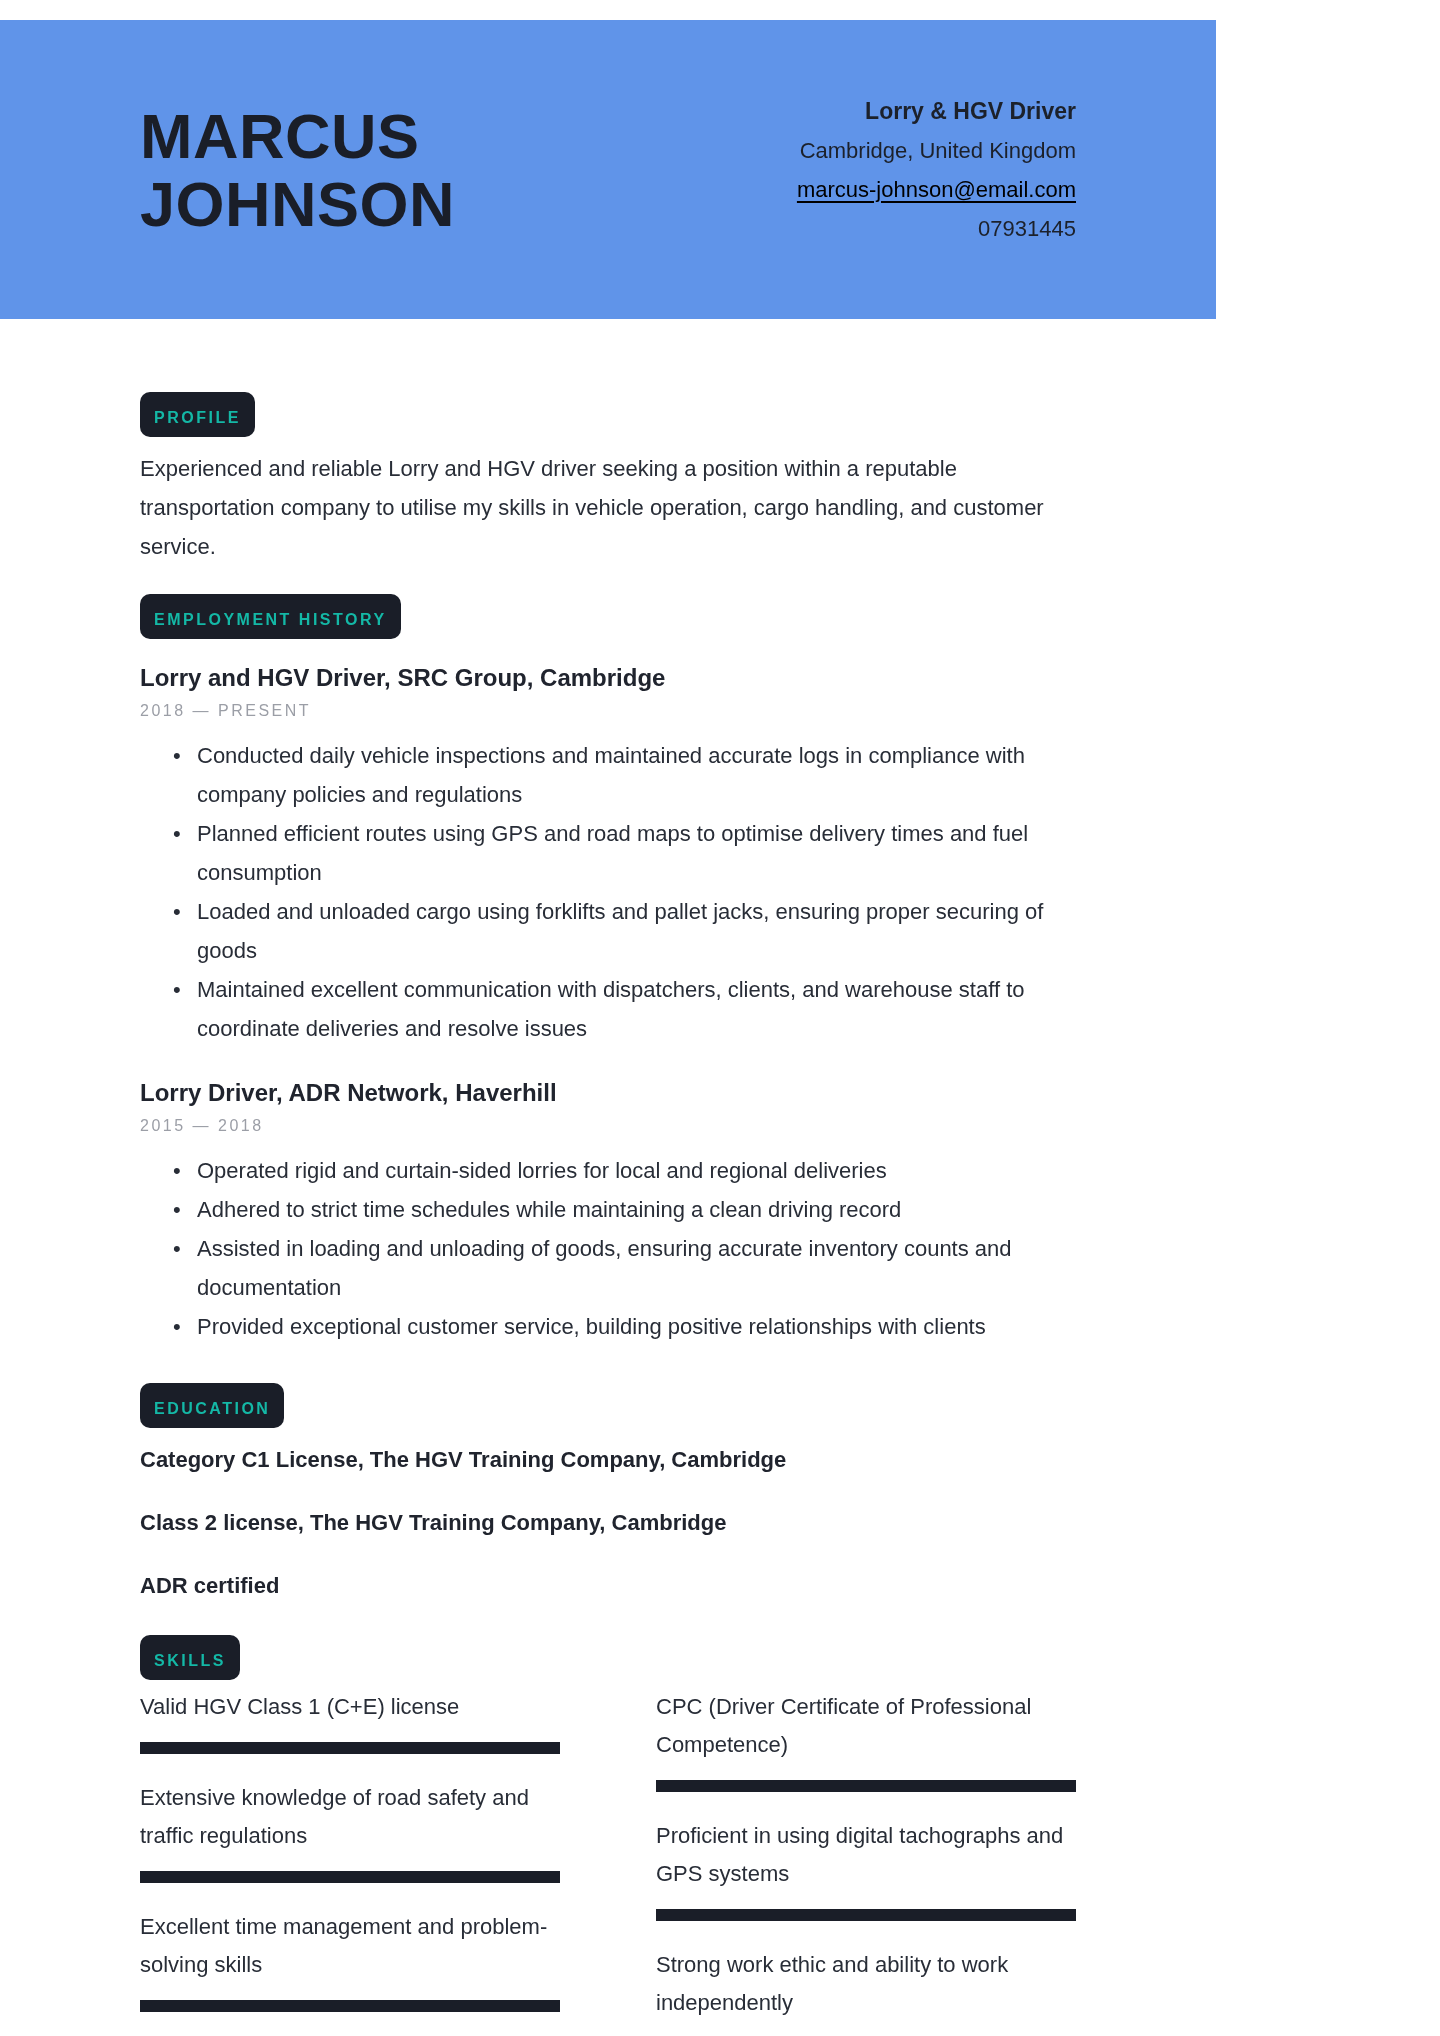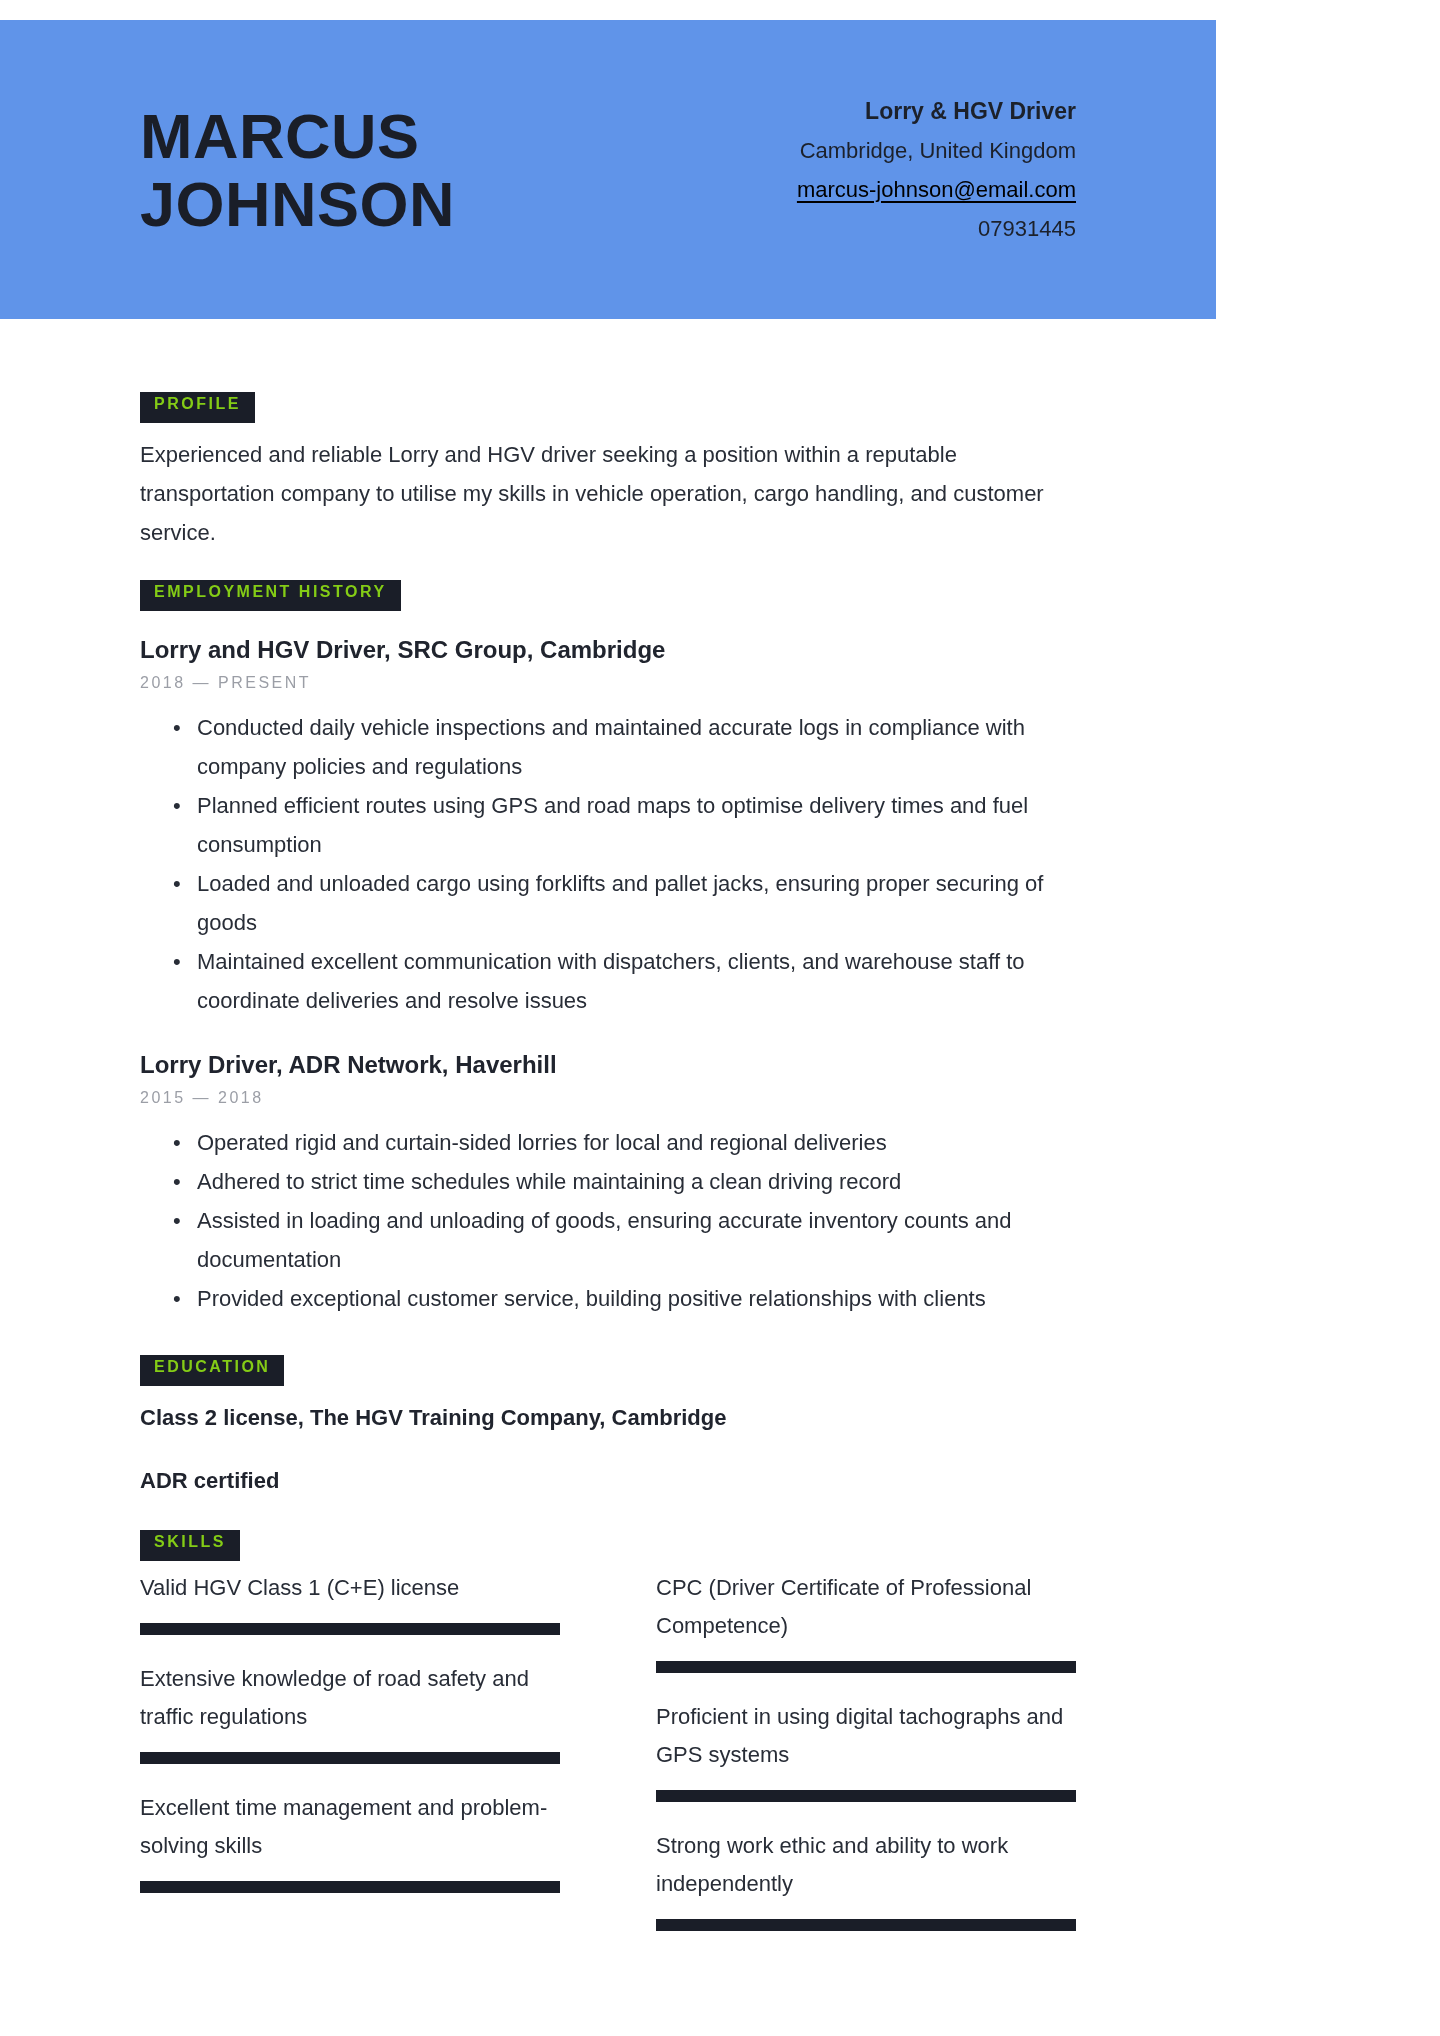--- a/index.html
+++ b/index.html
@@ -43,27 +43,28 @@
     text-decoration: underline;
     text-underline-offset: 4px;
   }
 
   
   .content { padding: 73px 140px 0 140px; }
 
   .badge {
     display: inline-block;
     background: #1a1e28;
-    color: #84cc16;
+    color: #14b8a6;
     font-size: 16px;
     font-weight: bold;
     letter-spacing: 2.5px;
     line-height: 20px;
-    padding: 2px 14px 9px 14px;
+    padding: 16px 14px 9px 14px;
     text-transform: uppercase;
+    border-radius: 10px;
   }
 
   .profile-text {
     margin-top: 12px;
     font-size: 22px;
     line-height: 39px;
   }
 
   .section-employment { margin-top: 28px; }
 
@@ -176,20 +177,21 @@
           <li>Operated rigid and curtain-sided lorries for local and regional deliveries</li>
           <li>Adhered to strict time schedules while maintaining a clean driving record</li>
           <li>Assisted in loading and unloading of goods, ensuring accurate inventory counts and documentation</li>
           <li>Provided exceptional customer service, building positive relationships with clients</li>
         </ul>
       </div>
     </div>
 
     <div class="section section-education">
       <span class="badge">EDUCATION</span>
+      <div class="edu-item">Category C1 License, The HGV Training Company, Cambridge</div>
       <div class="edu-item">Class 2 license, The HGV Training Company, Cambridge</div>
       <div class="edu-item">ADR certified</div>
     </div>
 
     <div class="section section-skills">
       <span class="badge">SKILLS</span>
       <div class="skills-grid">
         <div class="skill-col">
           <div class="skill-item">
             <div class="skill-name">Valid HGV Class 1 (C+E) license</div>

